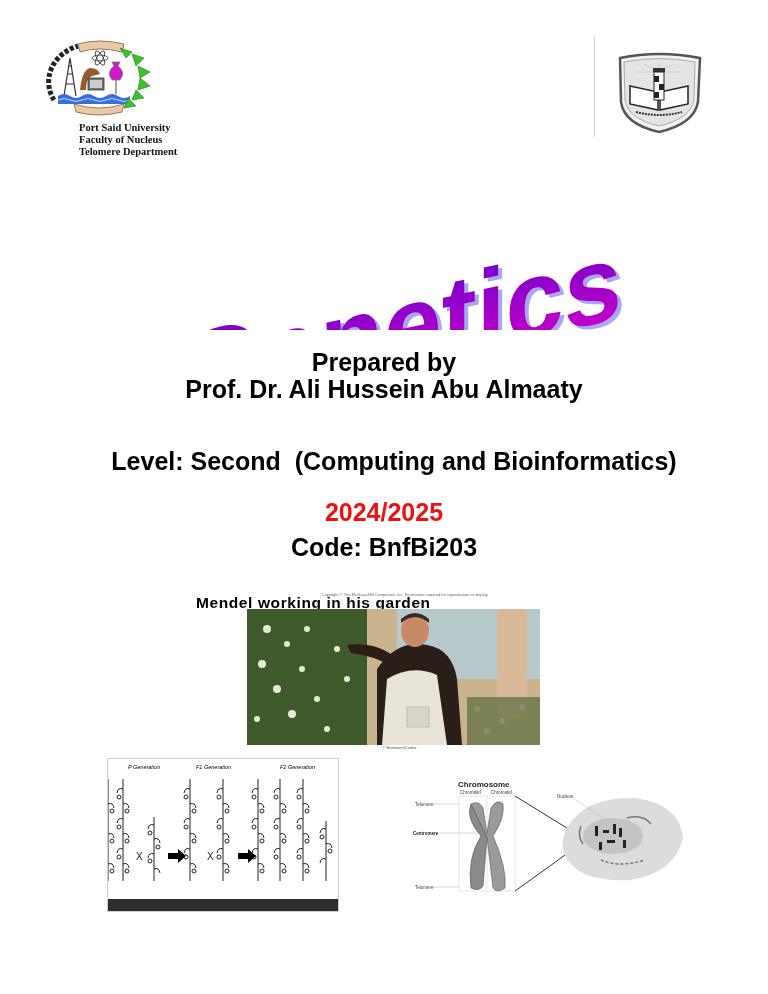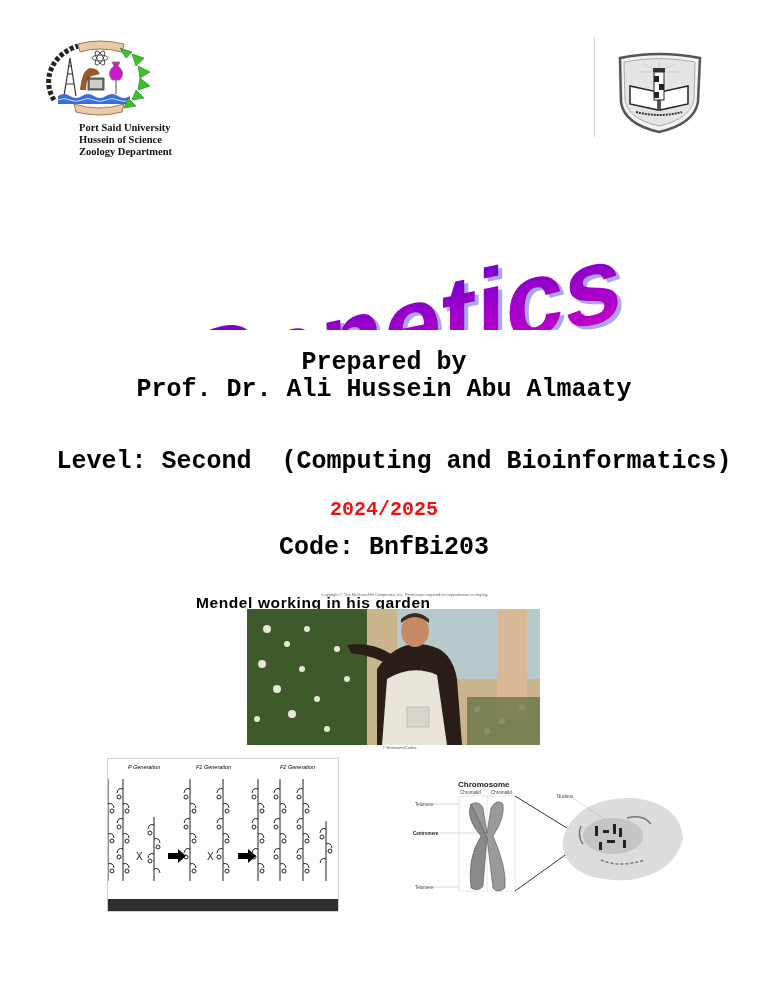--- a/index.html
+++ b/index.html
@@ -10,25 +10,25 @@
   .logo-left { left: 40px; top: 38px; width: 118px; height: 82px; }
   .dept { left: 55px; top: 122px; font-family: "Liberation Serif", serif; font-weight: bold; font-size: 10.5px; line-height: 12px; color: #111; margin-left: 24px; }
 
   
   .divider-v { left: 594px; top: 37px; width: 1px; height: 100px; background: #cfcfcf; }
   .logo-right { left: 612px; top: 52px; width: 95px; height: 82px; }
 
   
   .wordart { left: 170px; top: 190px; width: 470px; height: 140px; }
 
-  .line { left: 0; width: 768px; text-align: center; font-weight: bold; font-family: Liberation Mono, monospace; }
+  .line { left: 0; width: 768px; text-align: center; font-weight: bold; font-family: Liberation Sans, sans-serif; }
   .prepared { top: 348px; font-size: 25px; }
   .author { top: 375px; font-size: 25px; }
   .level { top: 447px; font-size: 25px; }
-  .year { top: 498px; font-size: 20px; color: #ee1111; }
+  .year { top: 498px; font-size: 25px; color: #ee1111; }
   .code { top: 533px; font-size: 25px; }
 
   
   .mendel-copy { left: 240px; top: 592px; width: 330px; text-align: center; font-family: "Liberation Sans", sans-serif; font-size: 4px; color: #666; white-space: nowrap; }
   .mendel-title { left: 196px; top: 594px; width: 380px; text-align: left; font-family: "Liberation Sans", sans-serif; font-weight: bold; font-size: 15.5px; letter-spacing: 0.6px; white-space: nowrap; }
   .mendel-img { left: 247px; top: 609px; width: 293px; height: 136px; overflow: hidden; }
   .mendel-credit { left: 350px; top: 745px; width: 100px; text-align: center; font-family: "Liberation Sans", sans-serif; font-size: 4px; color: #555; }
 
   
   .peas { left: 107px; top: 758px; width: 230px; height: 152px; border: 1px solid #cfcfcf; background: #fff; overflow: hidden; }
@@ -73,22 +73,22 @@
       <path d="M92 16 L104 20 L96 28 Z"></path>
       <path d="M98 28 L110 34 L100 40 Z"></path>
       <path d="M100 40 L110 48 L98 52 Z"></path>
       <path d="M96 52 L104 60 L92 62 Z"></path>
       <path d="M88 60 L96 68 L84 70 Z"></path>
     </g>
   </svg>
 </div>
 <div class="abs dept">
   <div>Port Said University</div>
-  <div>Hussein of Science</div>
-  <div>Zoology Department</div>
+  <div>Faculty of Nucleus</div>
+  <div>Telomere Department</div>
 </div>
 
 <div class="abs divider-v"></div>
 <div class="abs logo-right">
   <svg width="95" height="82" viewBox="0 0 95 82">
     <path d="M8 6 Q47 -2 88 6 L86 50 Q82 72 47 80 Q12 72 9 50 Z" fill="#f2f2f2" stroke="#555" stroke-width="2.5"></path>
     <path d="M12 10 Q47 3 83 10 L82 48 Q78 67 47 74 Q16 67 13 48 Z" fill="#e4e4e4" stroke="#999" stroke-width="0.8"></path>
 
     <g stroke="#c8c8c8" stroke-width="0.8">
       <line x1="47" y1="20" x2="32" y2="12"></line>

